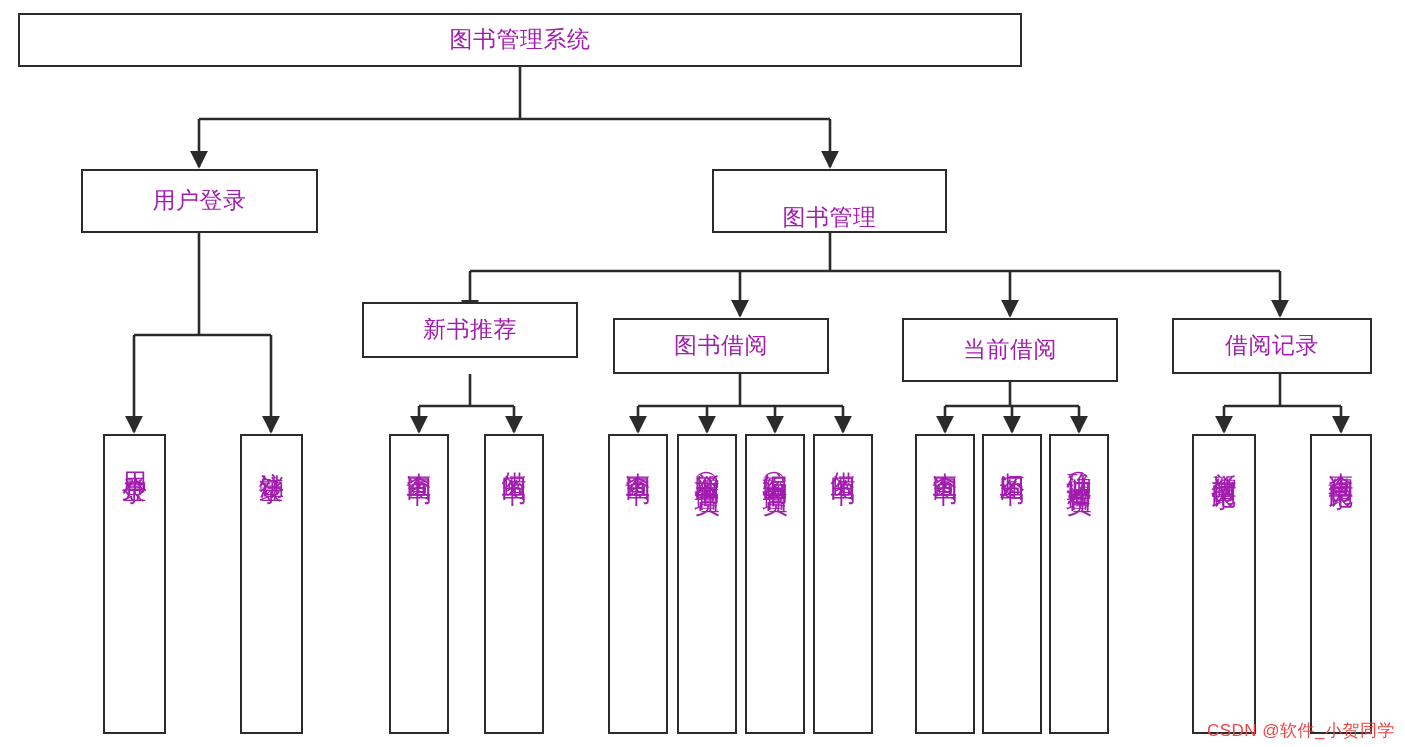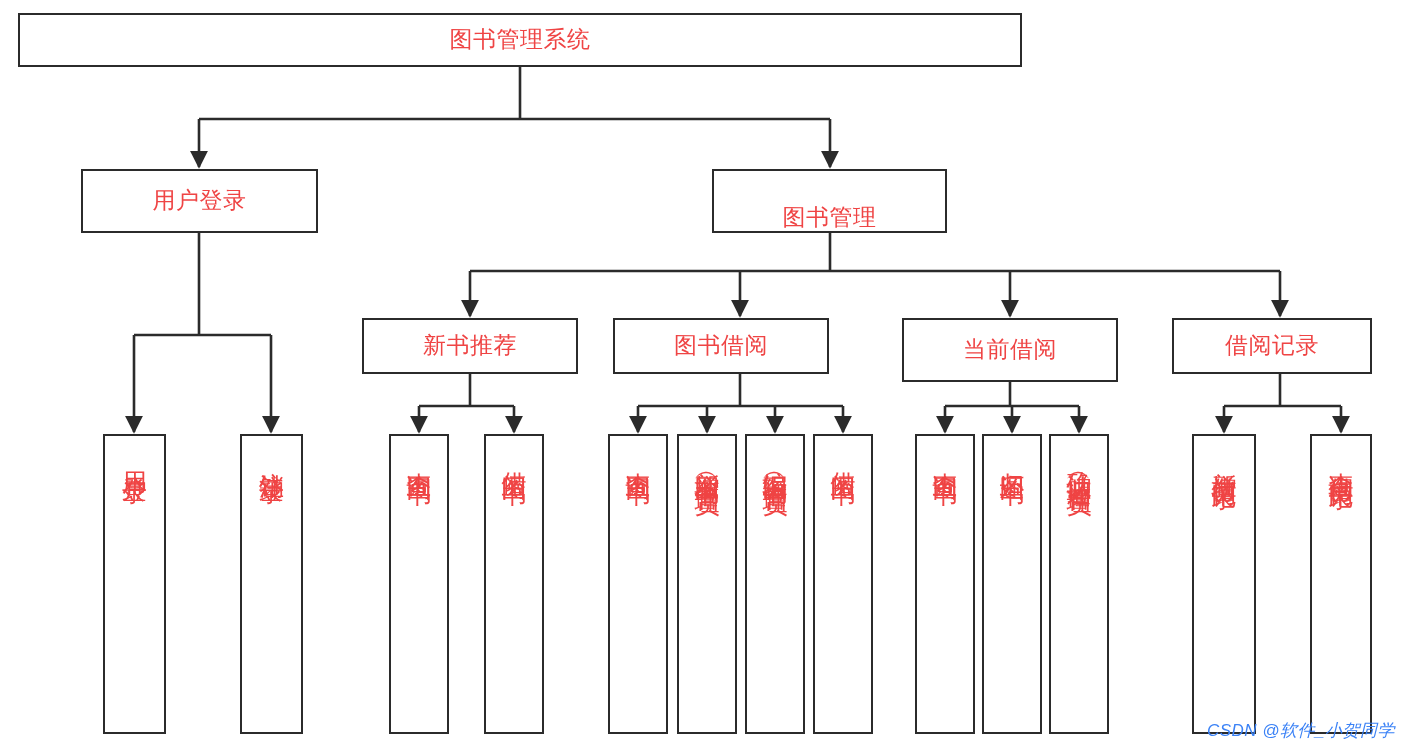--- a/index.html
+++ b/index.html
@@ -23,21 +23,21 @@
     top: 0;
     width: 1405px;
     height: 747px;
     pointer-events: none;
   }
   .node {
     position: absolute;
     box-sizing: border-box;
     border: 2.5px solid #2b2b2b;
     background: #ffffff;
-    color: #ef4444;
+    color: #a21caf;
     display: flex;
     align-items: center;
     justify-content: center;
     text-align: center;
   }
   .node .label {
     display: block;
     line-height: 1.18;
     letter-spacing: 0.5px;
   }
@@ -55,24 +55,23 @@
     font-size: 25px;
     letter-spacing: 3px;
     line-height: 1;
     white-space: nowrap;
   }
   #watermark {
     position: absolute;
     right: 10px;
     bottom: 5px;
     font-size: 17px;
-    color: #3b82f6;
+    color: #ef4444;
     letter-spacing: 0.5px;
     white-space: nowrap;
-    font-style: italic;
   }
 </style>
 </head>
 <body>
 
 <div id="canvas">
 
   <svg id="edges" viewBox="0 0 1405 747" xmlns="http://www.w3.org/2000/svg">
     <defs>
       <marker id="arrow" viewBox="0 0 10 10" refX="9" refY="5" markerWidth="7" markerHeight="7" orient="auto-start-reverse">
@@ -128,21 +127,21 @@
     <span class="label">图书管理系统</span>
   </div>
 
   <div class="node horiz" style="left:81px; top:169px; width:237px; height:64px;">
     <span class="label">用户登录</span>
   </div>
   <div class="node horiz" style="left:712px; top:169px; width:235px; height:64px;align-items:flex-end;">
     <span class="label">图书管理</span>
   </div>
 
-  <div class="node horiz" style="left:362px; top:318px; width:216px; height:56px;">
+  <div class="node horiz" style="left:362px; top:302px; width:216px; height:56px;">
     <span class="label">新书推荐</span>
   </div>
   <div class="node horiz" style="left:613px; top:318px; width:216px; height:56px;">
     <span class="label">图书借阅</span>
   </div>
   <div class="node horiz" style="left:902px; top:318px; width:216px; height:64px;">
     <span class="label">当前借阅</span>
   </div>
   <div class="node horiz" style="left:1172px; top:318px; width:200px; height:56px;font-family:Liberation Serif, serif;">
     <span class="label">借阅记录</span>

